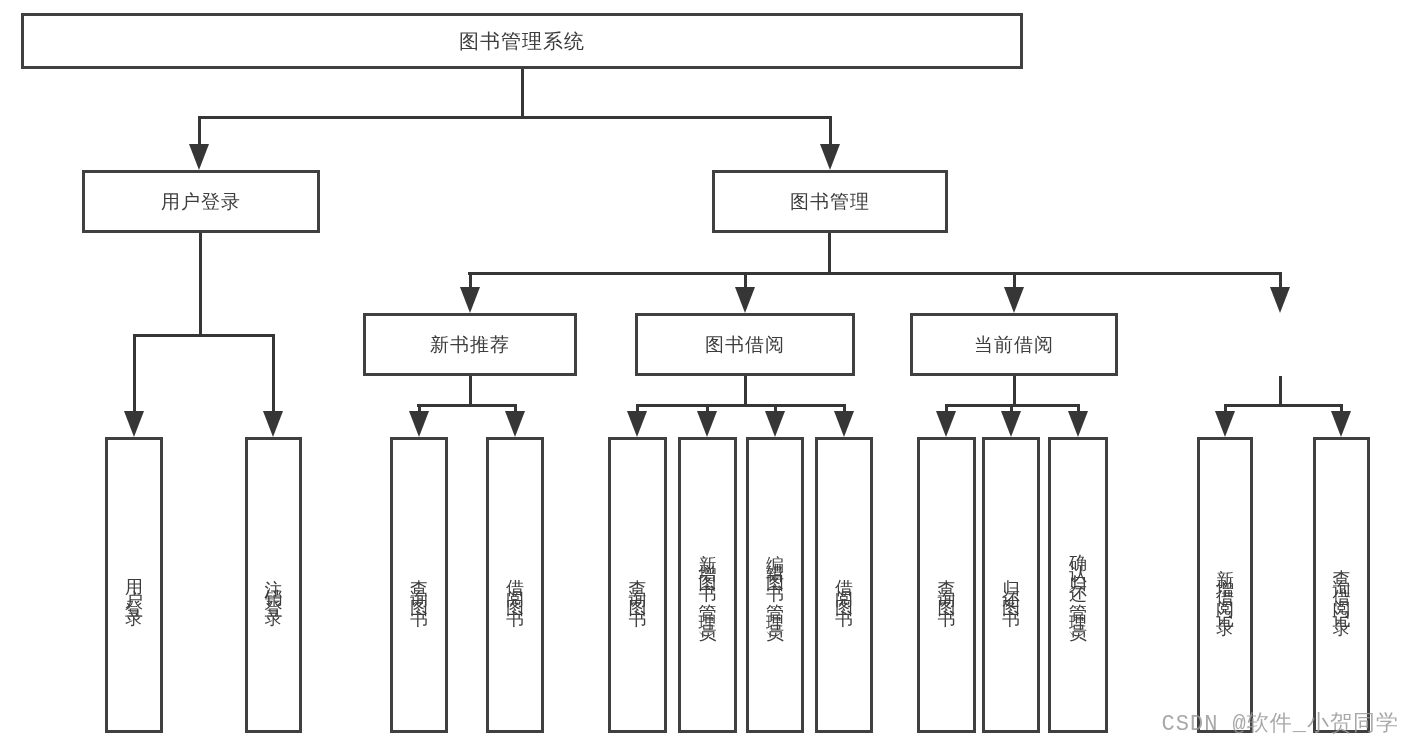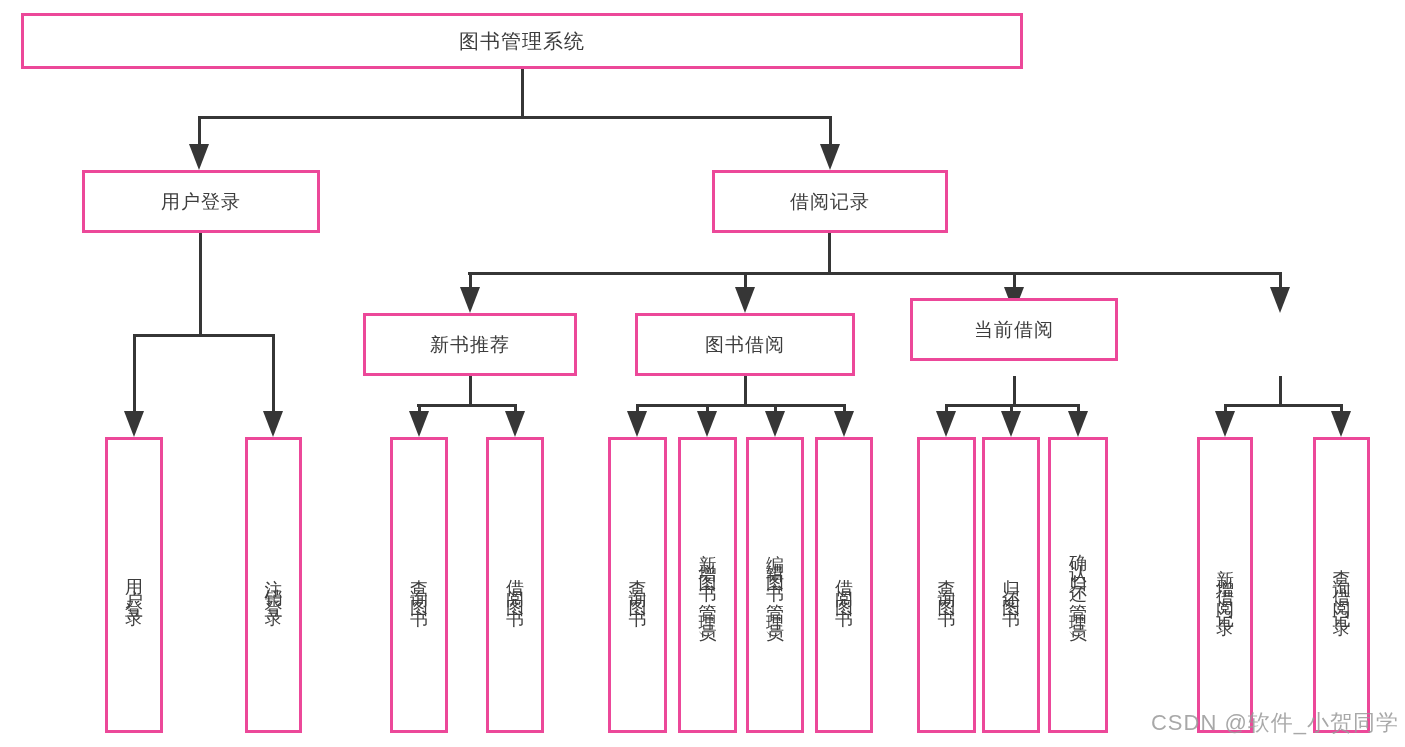--- a/index.html
+++ b/index.html
@@ -6,21 +6,21 @@
   .stage{
     position:relative;
     width:1405px;height:747px;
     background:#ffffff;
     font-family:"Liberation Sans","DejaVu Sans",sans-serif;
     overflow:hidden;
   }
   .box{
     position:absolute;
     background:#ffffff;
-    border:3px solid #ec4899;
+    border:3px solid #404040;
     box-sizing:border-box;
     display:flex;align-items:center;justify-content:center;
     color:#3d3d3d;
     z-index:2;
   }
   .box.h{font-size:19px;letter-spacing:1px;}
   .box.root{font-size:20px;}
   .box.v{
     writing-mode:vertical-rl;
     text-orientation:mixed;
@@ -38,48 +38,49 @@
   }
   .watermark{
     position:absolute;
     top:708px;right:6px;
     font-size:22px;
     color:#9a9a9a;
     opacity:.85;
     letter-spacing:1px;
     z-index:5;
     white-space:nowrap;
+    font-family:Liberation Mono, monospace;
   }
 </style>
 </head>
 <body>
 
 <div class="stage">
 
   <div class="box h root" style="left:21px;top:13px;width:1002px;height:56px">
     <span>图书管理系统</span>
   </div>
 
   <div class="box h" style="left:82px;top:170px;width:238px;height:63px">
     <span>用户登录</span>
   </div>
 
   <div class="box h" style="left:712px;top:170px;width:236px;height:63px">
-    <span>借阅记录</span>
+    <span>图书管理</span>
   </div>
 
   <div class="box h" style="left:635px;top:313px;width:220px;height:63px">
     <span>图书借阅</span>
   </div>
 
   <div class="box h" style="left:363px;top:313px;width:214px;height:63px">
     <span>新书推荐</span>
   </div>
 
-  <div class="box h" style="left:910px;top:298px;width:208px;height:63px">
+  <div class="box h" style="left:910px;top:313px;width:208px;height:63px">
     <span>当前借阅</span>
   </div>
 
 
   <div class="box v" style="left:105px;top:437px;width:58px;height:296px">
     <span>用户登录</span>
   </div>
   <div class="box v" style="left:245px;top:437px;width:57px;height:296px">
     <span>注销登录</span>
   </div>

